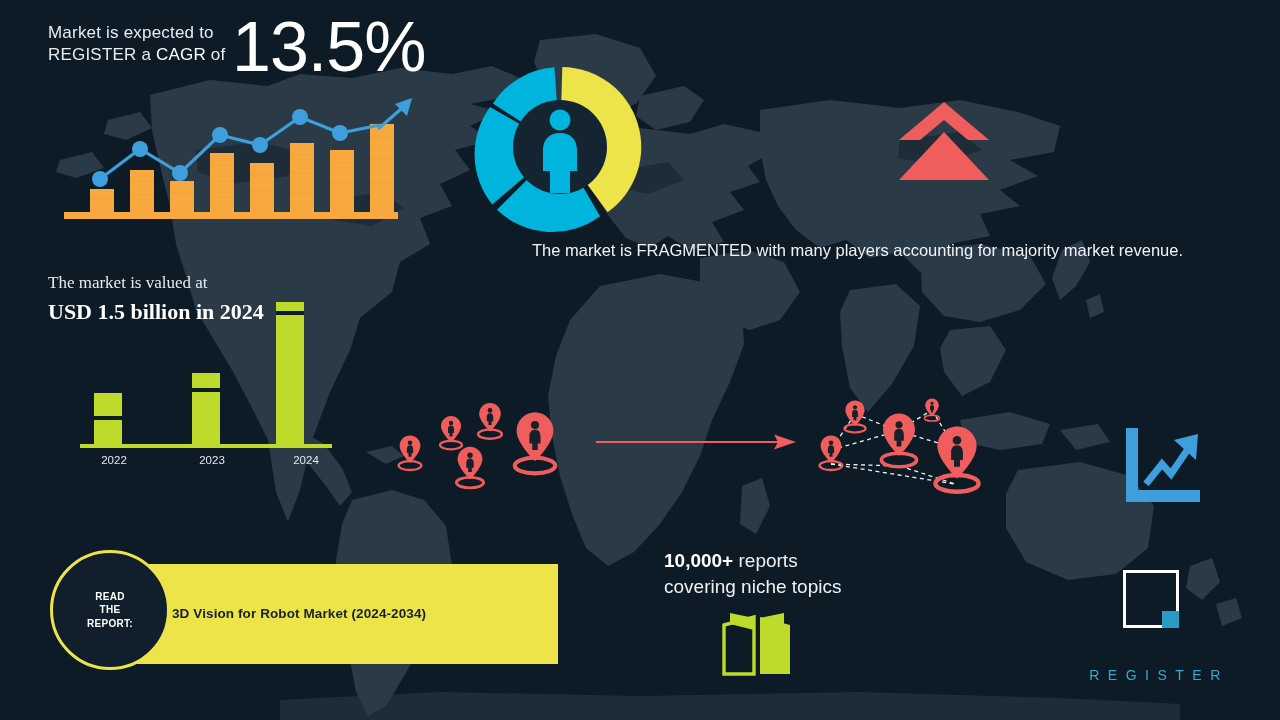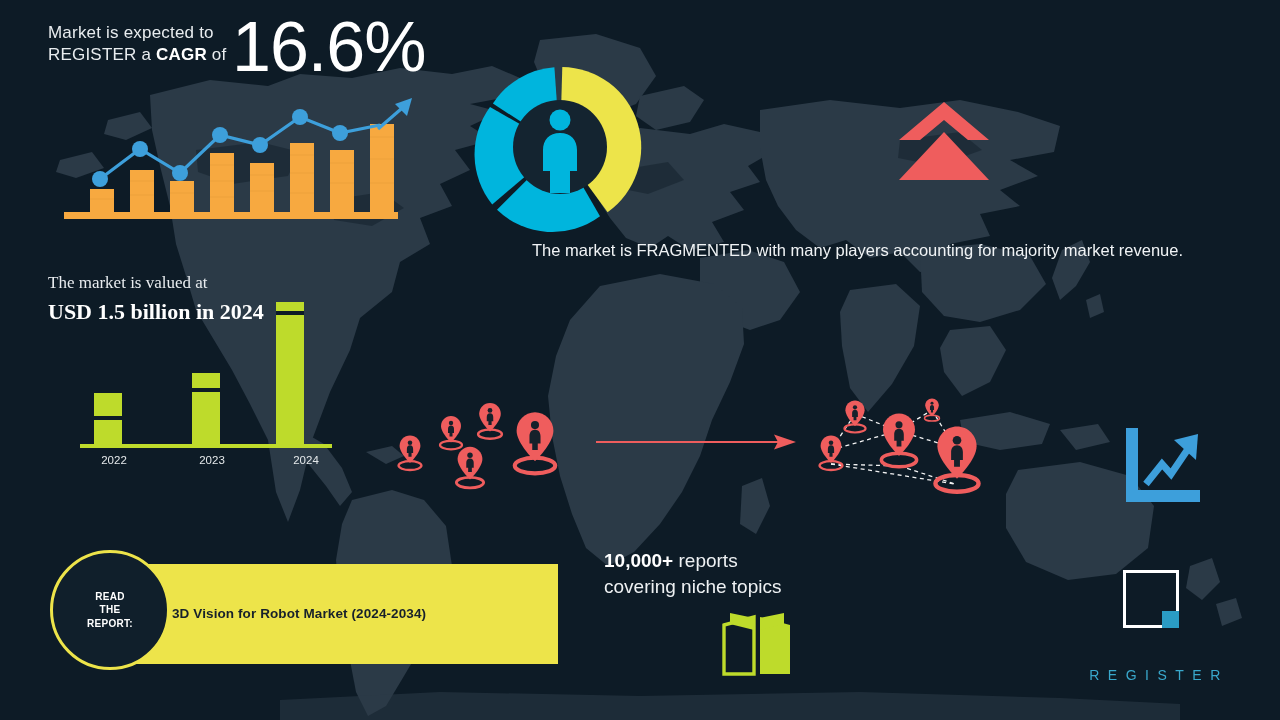--- a/index.html
+++ b/index.html
@@ -26,21 +26,21 @@
     color: #e8ecef;
     font-family: "Liberation Sans", sans-serif;
     font-weight: 400;
   }
 
   #cagr-label {
     left: 48px; top: 22px; width: 230px;
     font-size: 17px; line-height: 1.30;
     letter-spacing: 0.2px;
   }
-  #cagr-label b { color:#ffffff; font-weight: bold; }
+  #cagr-label b { color:#ffffff; font-weight: normal; }
   #cagr-value {
     left: 232px; top: 12px;
     font-size: 70px; line-height: 70px;
     color: #ffffff; font-weight: 400;
     letter-spacing: -1px;
   }
 
   #forecast-block { left: 660px; top: 74px; width: 235px; }
   #forecast-sub { font-size: 17px; line-height: 1.32; color:#e8ecef; }
   #forecast-value { font-size: 22px; line-height: 1.26; margin-top: 3px; color:#ffffff; font-weight: bold; }
@@ -48,21 +48,21 @@
   #fragmented-text {
     left: 532px; top: 238px; width: 700px;
     font-size: 16.5px; line-height: 1.46; color: #f0f3f5;
   }
 
   #valued-block { left: 48px; top: 272px; width: 260px; font-family: Liberation Serif, serif; }
   #valued-sub { font-size: 17px; line-height: 1.3; color:#e8ecef; }
   #valued-value { font-size: 22px; line-height: 1.27; margin-top: 4px; color:#ffffff; font-weight: bold; }
 
   #reports-text {
-    left: 604px; top: 548px; width: 280px;
+    left: 664px; top: 548px; width: 280px;
     font-size: 19px; line-height: 1.38; color: #eef1f3;
   }
   #reports-text b { font-weight: bold; color: #ffffff; }
 
   
   .yearlbl {
     position: absolute;
     font-size: 11.5px;
     color: #e4e8ea;
     font-family: "Liberation Sans", sans-serif;
@@ -198,21 +198,21 @@
       <path d="M900 140 L960 132 L982 150 L938 166 L898 158 Z"></path>
     </g>
   </svg>
 
   <div class="layer" id="content">
 
     <div class="abs txt-light" id="cagr-label">
       <span>Market is expected to</span><br>
       <span>REGISTER a </span><b>CAGR</b><span> of</span>
     </div>
-    <div class="abs" id="cagr-value">16.6%</div>
+    <div class="abs" id="cagr-value">13.5%</div>
 
     <svg class="abs" style="left:60px; top:85px;" width="360" height="140" viewBox="0 0 360 140">
 
       <g fill="#f7a940">
         <rect x="30" y="104" width="24" height="23"></rect>
         <rect x="70" y="85" width="24" height="42"></rect>
         <rect x="110" y="96" width="24" height="31"></rect>
         <rect x="150" y="68" width="24" height="59"></rect>
         <rect x="190" y="78" width="24" height="49"></rect>
         <rect x="230" y="58" width="24" height="69"></rect>

